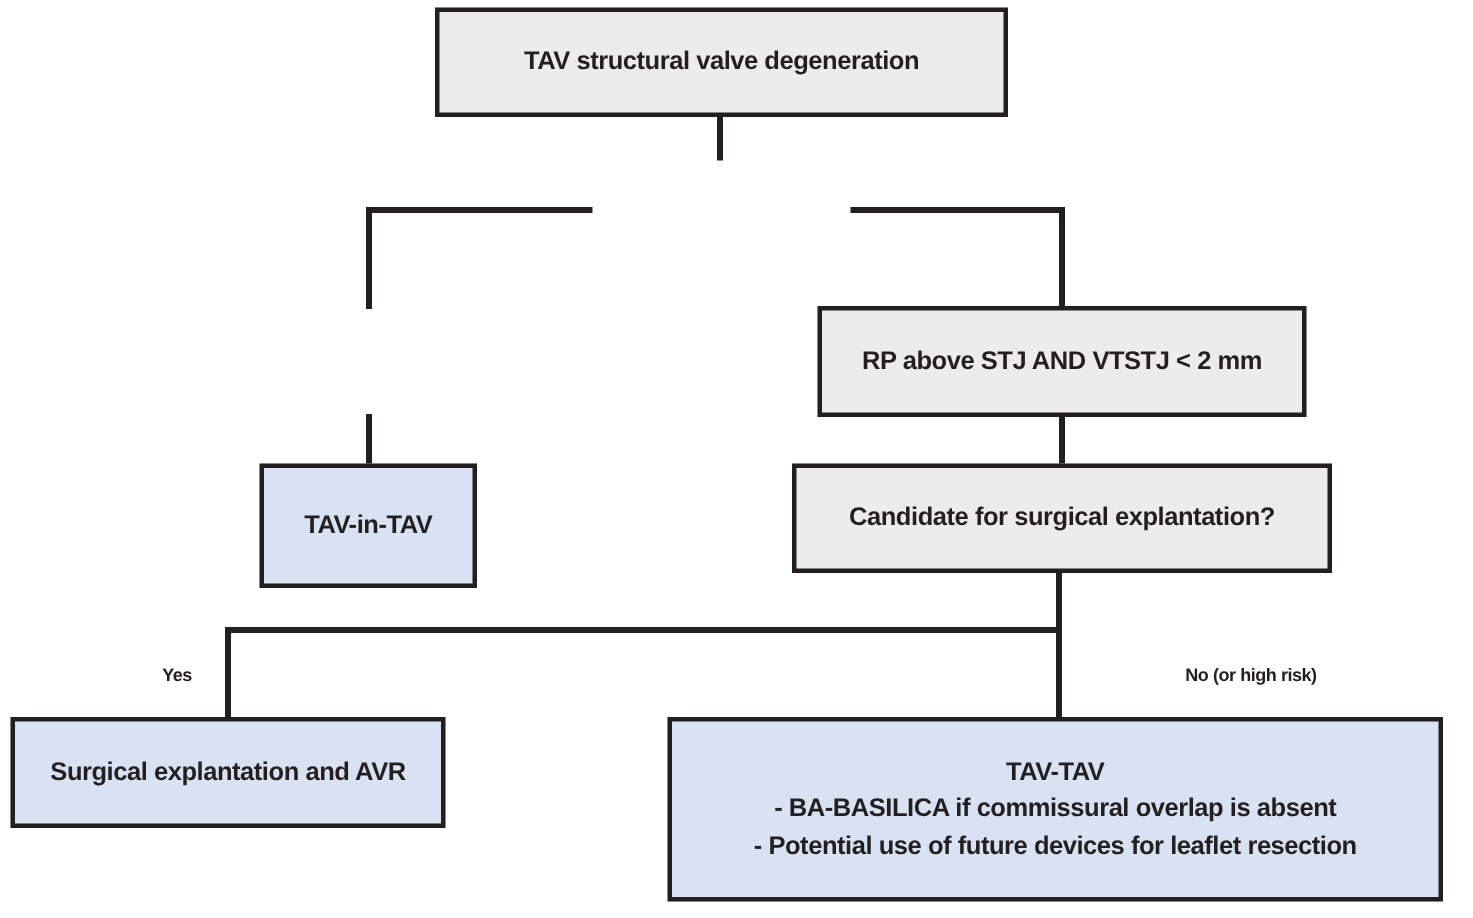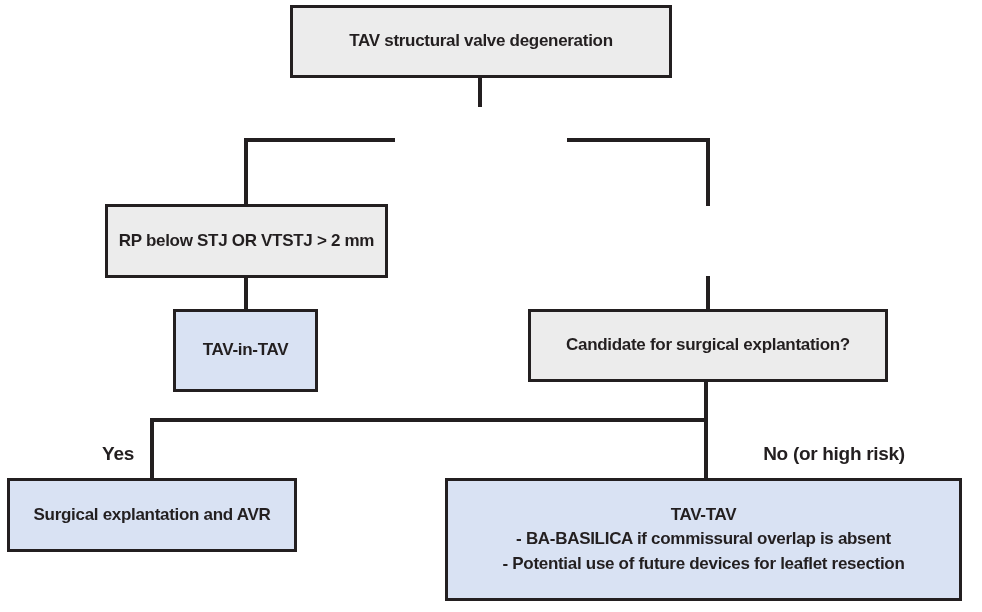--- a/index.html
+++ b/index.html
@@ -32,21 +32,21 @@
   }
   .fill-gray { background: var(--decision-fill, #ececec); }
   .fill-blue { background: var(--outcome-fill, #d9e2f3); }
   .line {
     position: absolute;
     background: var(--border, #231f20);
   }
   .edge-label {
     position: absolute;
     font-weight: bold;
-    font-size: 19px;
+    font-size: 12px;
     letter-spacing: -0.3px;
     color: var(--text, #231f20);
     text-align: center;
   }
 </style>
 </head>
 <body style="--decision-fill: #ececec; --outcome-fill: #d9e2f3; --border: #231f20; --text: #231f20; --background: #ffffff;">
 
 <div class="canvas">
 
@@ -62,24 +62,24 @@
   <div class="line" style="left:150px; top:418px; width:4px;   height:62px;"></div>
 
   <div class="edge-label" style="left:88px;  top:443px; width:60px;">Yes</div>
   <div class="edge-label" style="left:730px; top:443px; width:208px;">No (or high risk)</div>
 
   <div class="node fill-gray" style="left:290px; top:5px;   width:382px; height:73px;">
     <span>TAV structural valve degeneration</span>
   </div>
 
 
-  <div class="node fill-gray" style="left:105px; top:204px; width:283px; height:74px;">
-    <span>RP below STJ OR VTSTJ &gt; 2 mm</span>
+
+  <div class="node fill-gray" style="left:545px; top:204px; width:326px; height:74px;">
+    <span>RP above STJ AND VTSTJ &lt; 2 mm</span>
   </div>
-
 
   <div class="node fill-blue" style="left:173px; top:309px; width:145px; height:83px;">
     <span>TAV-in-TAV</span>
   </div>
 
   <div class="node fill-gray" style="left:528px; top:309px; width:360px; height:73px;">
     <span>Candidate for surgical explantation?</span>
   </div>
 
   <div class="node fill-blue" style="left:445px; top:478px; width:517px; height:123px;">

